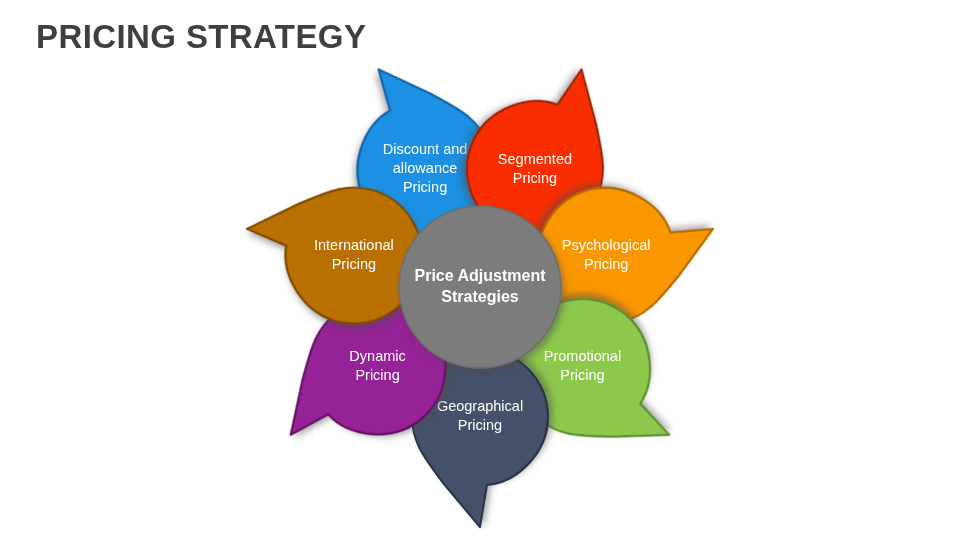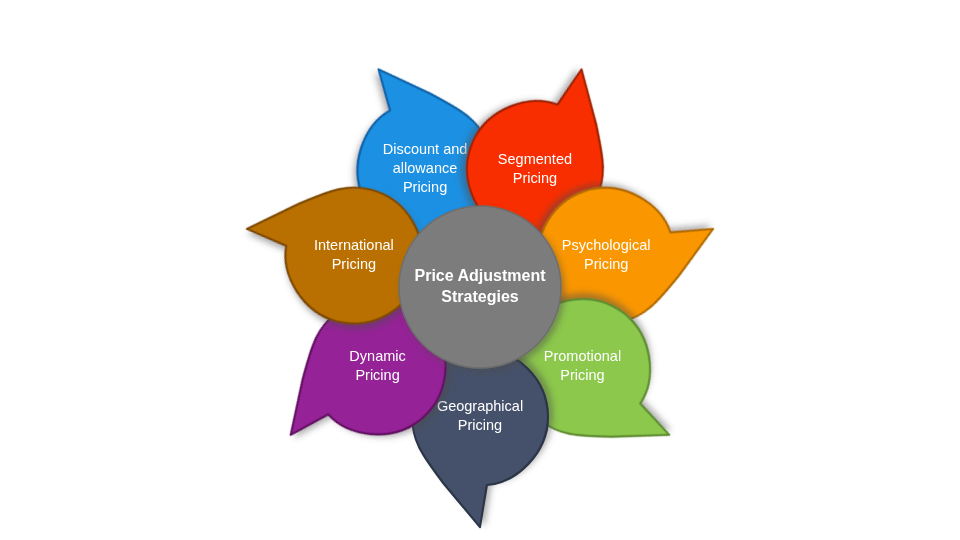--- a/index.html
+++ b/index.html
@@ -59,20 +59,21 @@
   .center-label {
     font-size: 16px;
     font-weight: bold;
   }
 </style>
 </head>
 <body>
 
 <div id="slide" style="background: rgb(255, 255, 255);">
 
+  <div id="page-title" style="color: rgb(63, 63, 63);">PRICING STRATEGY</div>
 
   <div id="diagram-wrap">
     <svg class="diagram" viewBox="0 0 960 540" xmlns="http://www.w3.org/2000/svg">
       <defs>
         <filter id="softshadow" x="-40%" y="-40%" width="190%" height="190%">
           <feDropShadow dx="3" dy="4" stdDeviation="3.2" flood-color="#4a4a4a" flood-opacity="0.45"></feDropShadow>
         </filter>
       </defs>
 
       <g id="petals-group">

